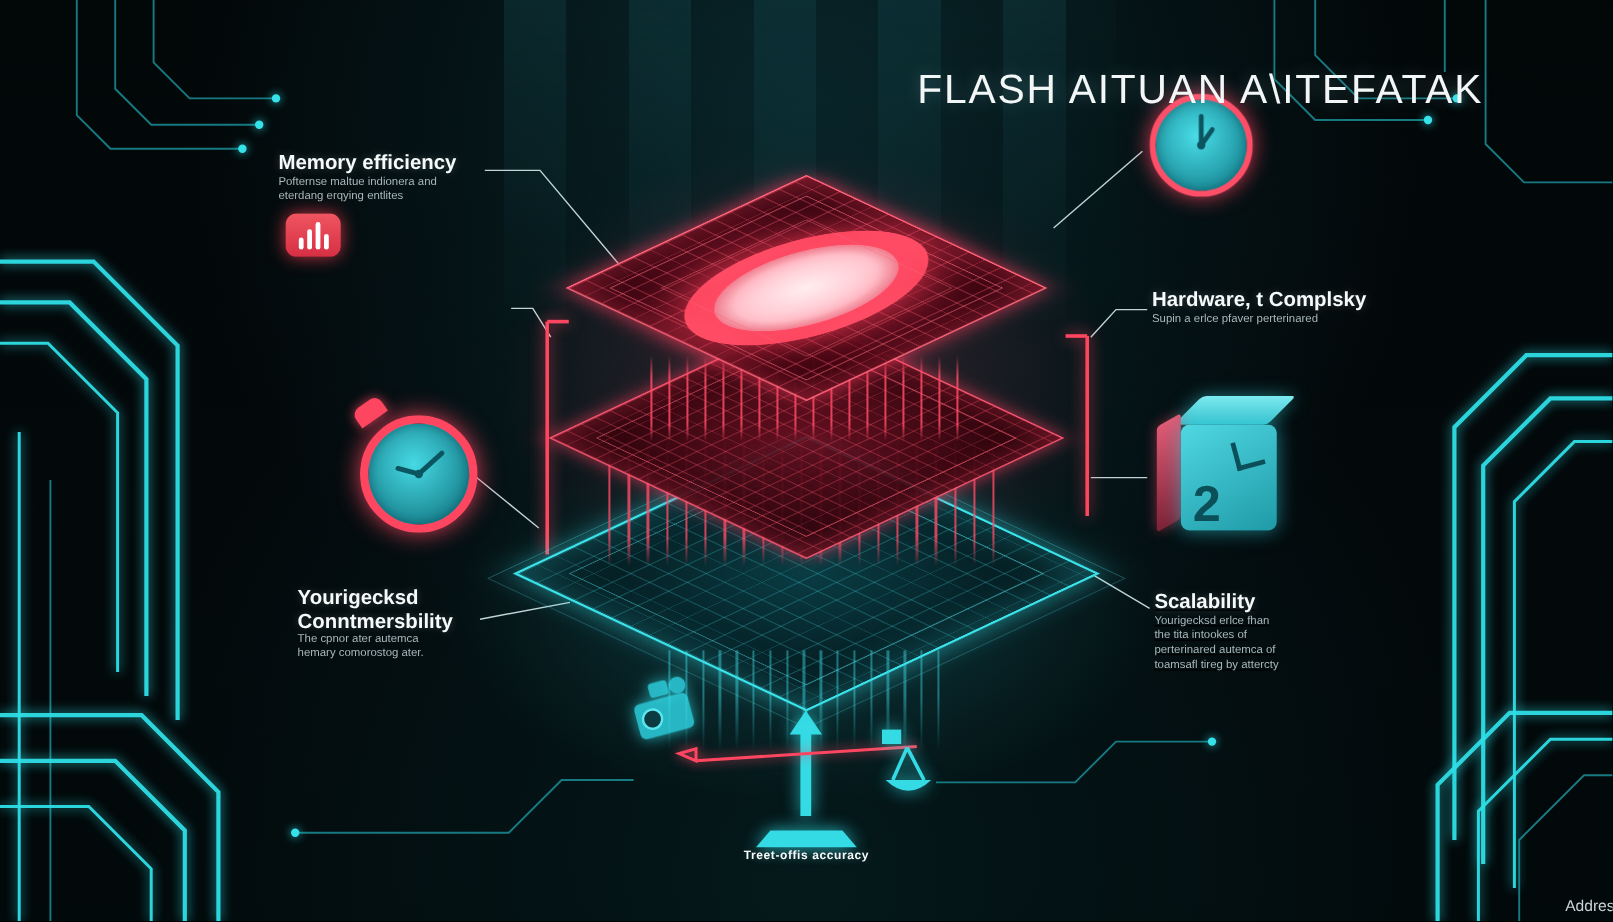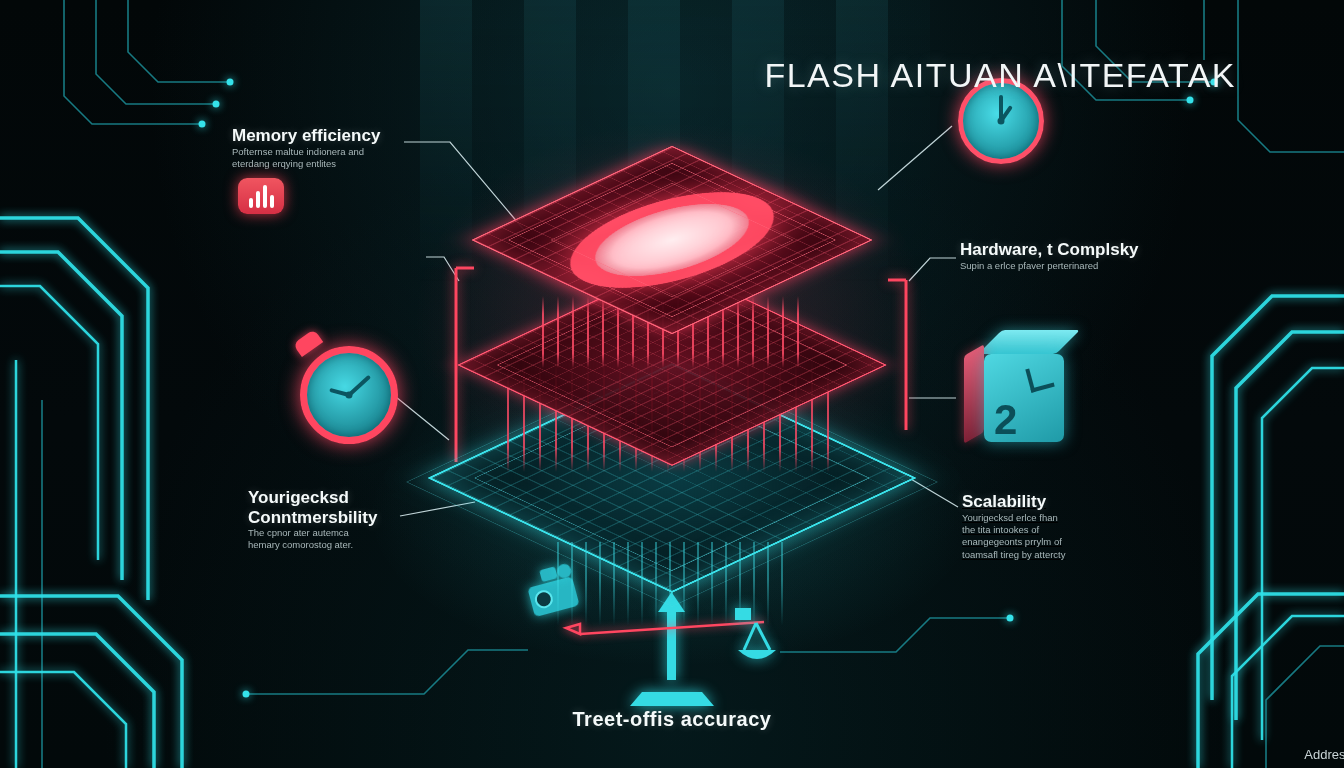--- a/index.html
+++ b/index.html
@@ -82,21 +82,21 @@
   .label .s{font-size:9.5px;color:#a9b8ba;line-height:1.3;}
   .lab-mem{left:232px;top:126px;}
   .lab-comp{left:214px;top:240px;}
   .lab-bott{left:176px;top:360px;width:132px;}
   .lab-bott .h{font-size:16px;}
   .lab-bott .s{font-size:8.5px;}
   .lab-setr{left:248px;top:488px;}
   .lab-hard{left:960px;top:240px;}
   .lab-scal{left:962px;top:492px;text-decoration:underline;}
   .lab-trade{left:0;right:0;top:708px;text-align:center;z-index:55;}
-  .lab-trade .h{font-size:20px;letter-spacing:0.5px;}
+  .lab-trade .h{font-size:10px;letter-spacing:0.5px;}
   .lab-addr{position:absolute;right:-8px;bottom:6px;font-size:13px;color:#c9d4d6;z-index:55;}
 
   
   .meter{position:absolute;left:238px;top:178px;width:46px;height:36px;z-index:55;border-radius:9px;
     background:linear-gradient(#f05560,#d62f44);box-shadow:0 0 14px rgba(240,60,80,0.8);
     display:flex;align-items:flex-end;justify-content:center;gap:3px;padding:6px 7px;box-sizing:border-box;}
   .meter span{display:block;width:4px;background:#fff;border-radius:2px;}
   .clock{position:absolute;border-radius:50%;z-index:55;}
   .clock .hand{position:absolute;left:50%;bottom:50%;transform-origin:50% 100%;background:#0b5560;border-radius:2px;}
   .clock .pin{position:absolute;left:50%;top:50%;width:7px;height:7px;border-radius:50%;background:#0b5560;transform:translate(-50%,-50%);}
@@ -267,21 +267,21 @@
     <div class="cube-left"></div>
     <div class="cube-front">
       <div class="cube-num">2</div>
     </div>
   </div>
 
   <div class="label lab-scal">
     <div class="h">Scalability</div>
     <div class="s">Yourigecksd erlce fhan</div>
     <div class="s">the tita intookes of</div>
-    <div class="s">enangegeonts prrylm of</div>
+    <div class="s">perterinared autemca of</div>
     <div class="s">toamsafl tireg by attercty</div>
   </div>
 
   <div class="label lab-trade">
     <div class="h">Treet-offis accuracy</div>
   </div>
 
   <div class="lab-addr">Address</div>
 </div>
 

